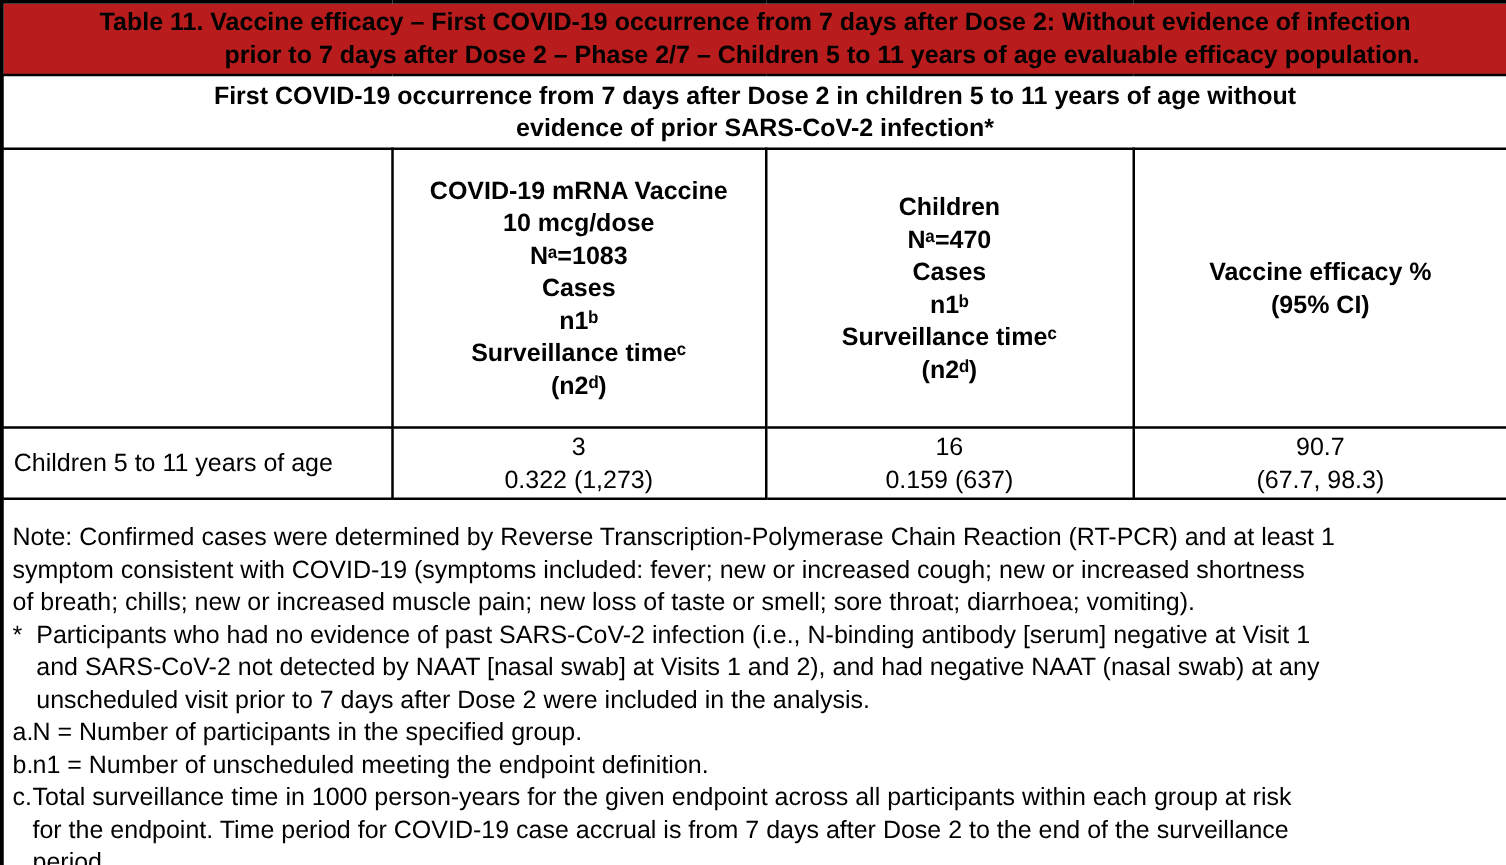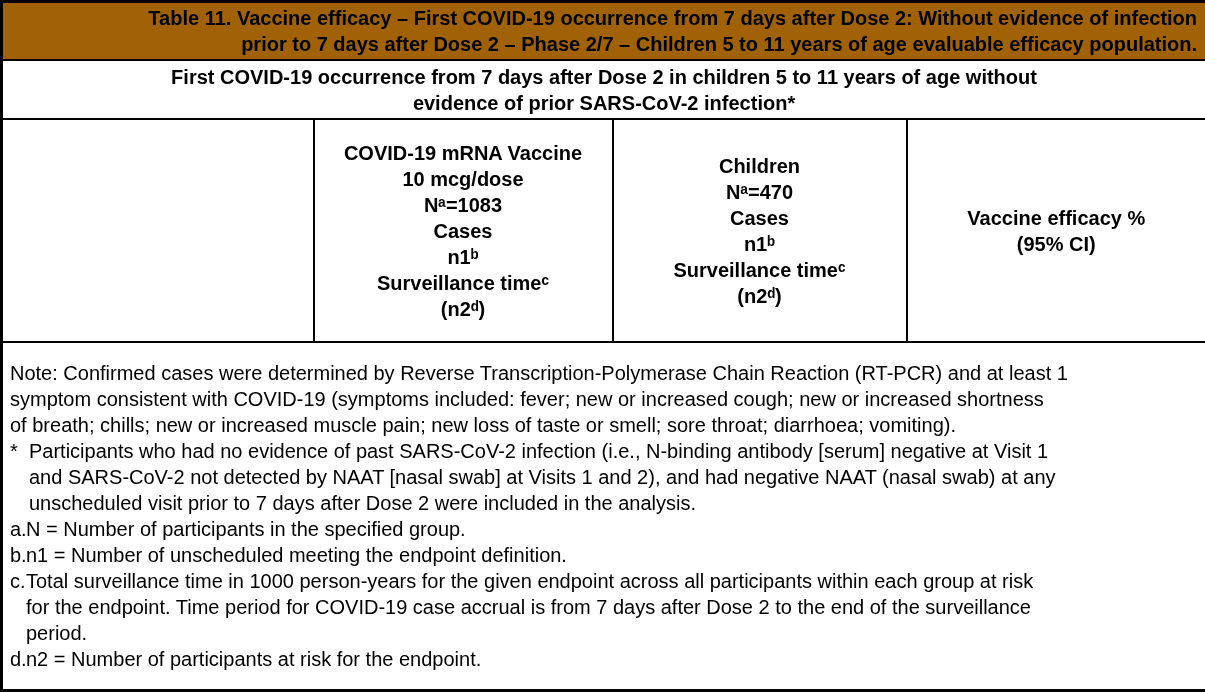--- a/index.html
+++ b/index.html
@@ -20,26 +20,26 @@
     border: 3px solid #000;
   }
   td {
     border: 2px solid #000;
     vertical-align: middle;
     overflow: hidden;
   }
   
   tr.title-row { height: 57px; }
   tr.title-row td {
-    background: #a16207;
+    background: #b91c1c;
     font-weight: bold;
     font-size: 20px;
     line-height: 26px;
     padding: 2px 8px;
-    text-align: right;
+    text-align: center;
   }
   .title-line1 { white-space: nowrap; }
   .title-line2 { white-space: nowrap; padding-left: 107px; }
   
   tr.subtitle-row { height: 59px; margin-top: 12px; }
   tr.subtitle-row td {
     font-weight: bold;
     font-size: 20px;
     line-height: 26px;
     text-align: center;
@@ -129,20 +129,35 @@
       <div class="hline">n1ᵇ</div>
       <div class="hline">Surveillance timeᶜ</div>
       <div class="hline">(n2ᵈ)</div>
     </td>
     <td>
       <div class="hline">Vaccine efficacy %</div>
       <div class="hline">(95% CI)</div>
     </td>
   </tr>
 
+  <tr class="data-row">
+    <td class="row-label-cell">Children 5 to 11 years of age</td>
+    <td>
+      <div>3</div>
+      <div>0.322 (1,273)</div>
+    </td>
+    <td>
+      <div>16</div>
+      <div>0.159 (637)</div>
+    </td>
+    <td>
+      <div>90.7</div>
+      <div>(67.7, 98.3)</div>
+    </td>
+  </tr>
 
   <tr class="foot-row">
     <td colspan="4">
       <div class="fn"><span class="fn-text">Note: Confirmed cases were determined by Reverse Transcription-Polymerase Chain Reaction (RT-PCR) and at least 1
 symptom consistent with COVID-19 (symptoms included: fever; new or increased cough; new or increased shortness
 of breath; chills; new or increased muscle pain; new loss of taste or smell; sore throat; diarrhoea; vomiting).</span></div>
       <div class="fn fn-hang-star"><span class="mk mk-star">*</span><span class="fn-text">Participants who had no evidence of past SARS-CoV-2 infection (i.e., N-binding antibody [serum] negative at Visit 1
 and SARS-CoV-2 not detected by NAAT [nasal swab] at Visits 1 and 2), and had negative NAAT (nasal swab) at any
 unscheduled visit prior to 7 days after Dose 2 were included in the analysis.</span></div>
       <div class="fn fn-hang-letter"><span class="mk mk-letter">a.</span><span class="fn-text">N = Number of participants in the specified group.</span></div>

